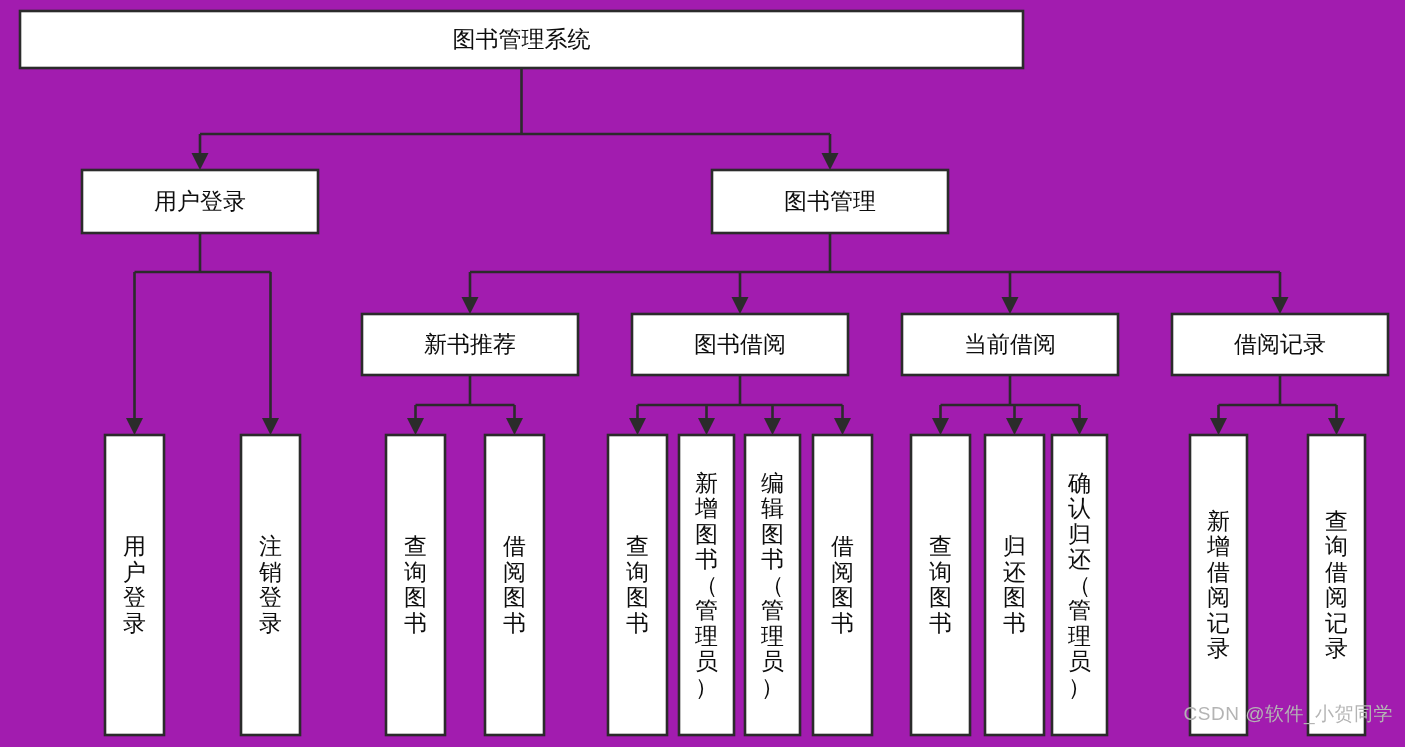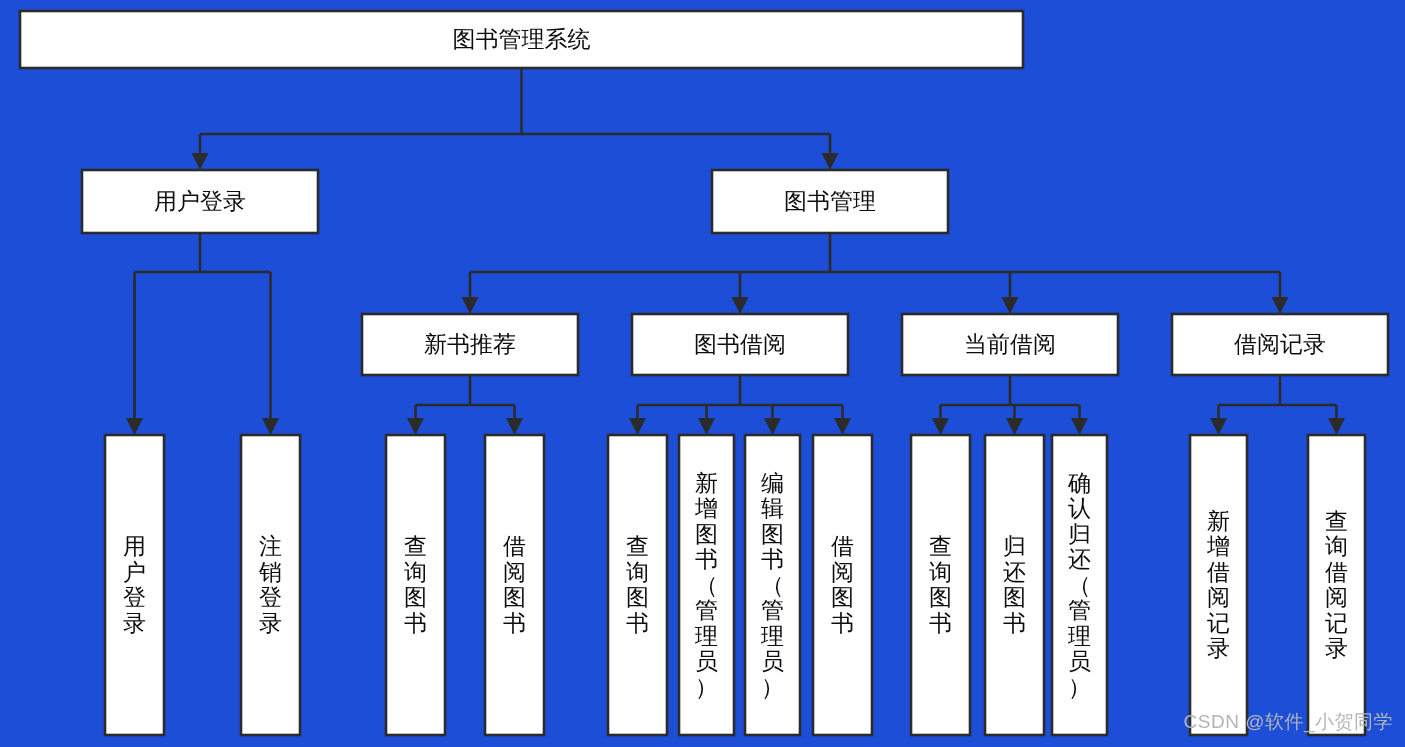--- a/index.html
+++ b/index.html
@@ -10,21 +10,21 @@
   body {
     width: 1405px;
     height: 747px;
     font-family: "Liberation Sans", "DejaVu Sans", sans-serif;
     overflow: hidden;
   }
   #diagram-root {
     position: relative;
     width: 1405px;
     height: 747px;
-    background: #1d4ed8;
+    background: #a21caf;
   }
   svg#tree-svg {
     position: absolute;
     left: 0;
     top: 0;
     width: 1405px;
     height: 747px;
     display: block;
   }
   .node-box {
@@ -51,21 +51,21 @@
   }
   .node-label-vertical {
     fill: #0d0d0d;
     font-family: "Liberation Sans", "DejaVu Sans", sans-serif;
     font-size: 23px;
     text-anchor: middle;
   }
   .watermark {
     position: absolute;
     right: 12px;
-    bottom: 12px;
+    bottom: 20px;
     font-family: "Liberation Sans", "DejaVu Sans", sans-serif;
     font-size: 19px;
     color: #b4b4b4;
     letter-spacing: 0.5px;
     white-space: nowrap;
     pointer-events: none;
   }
 </style>
 </head>
 <body>

